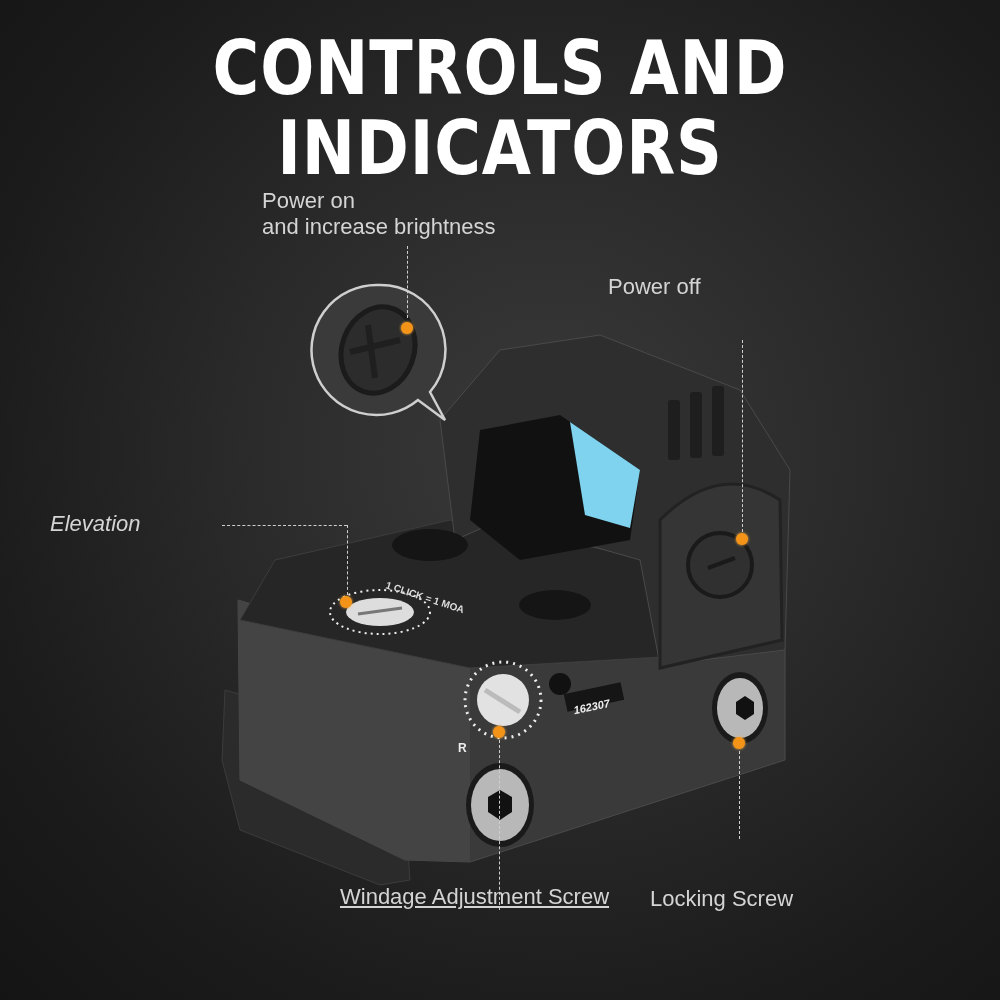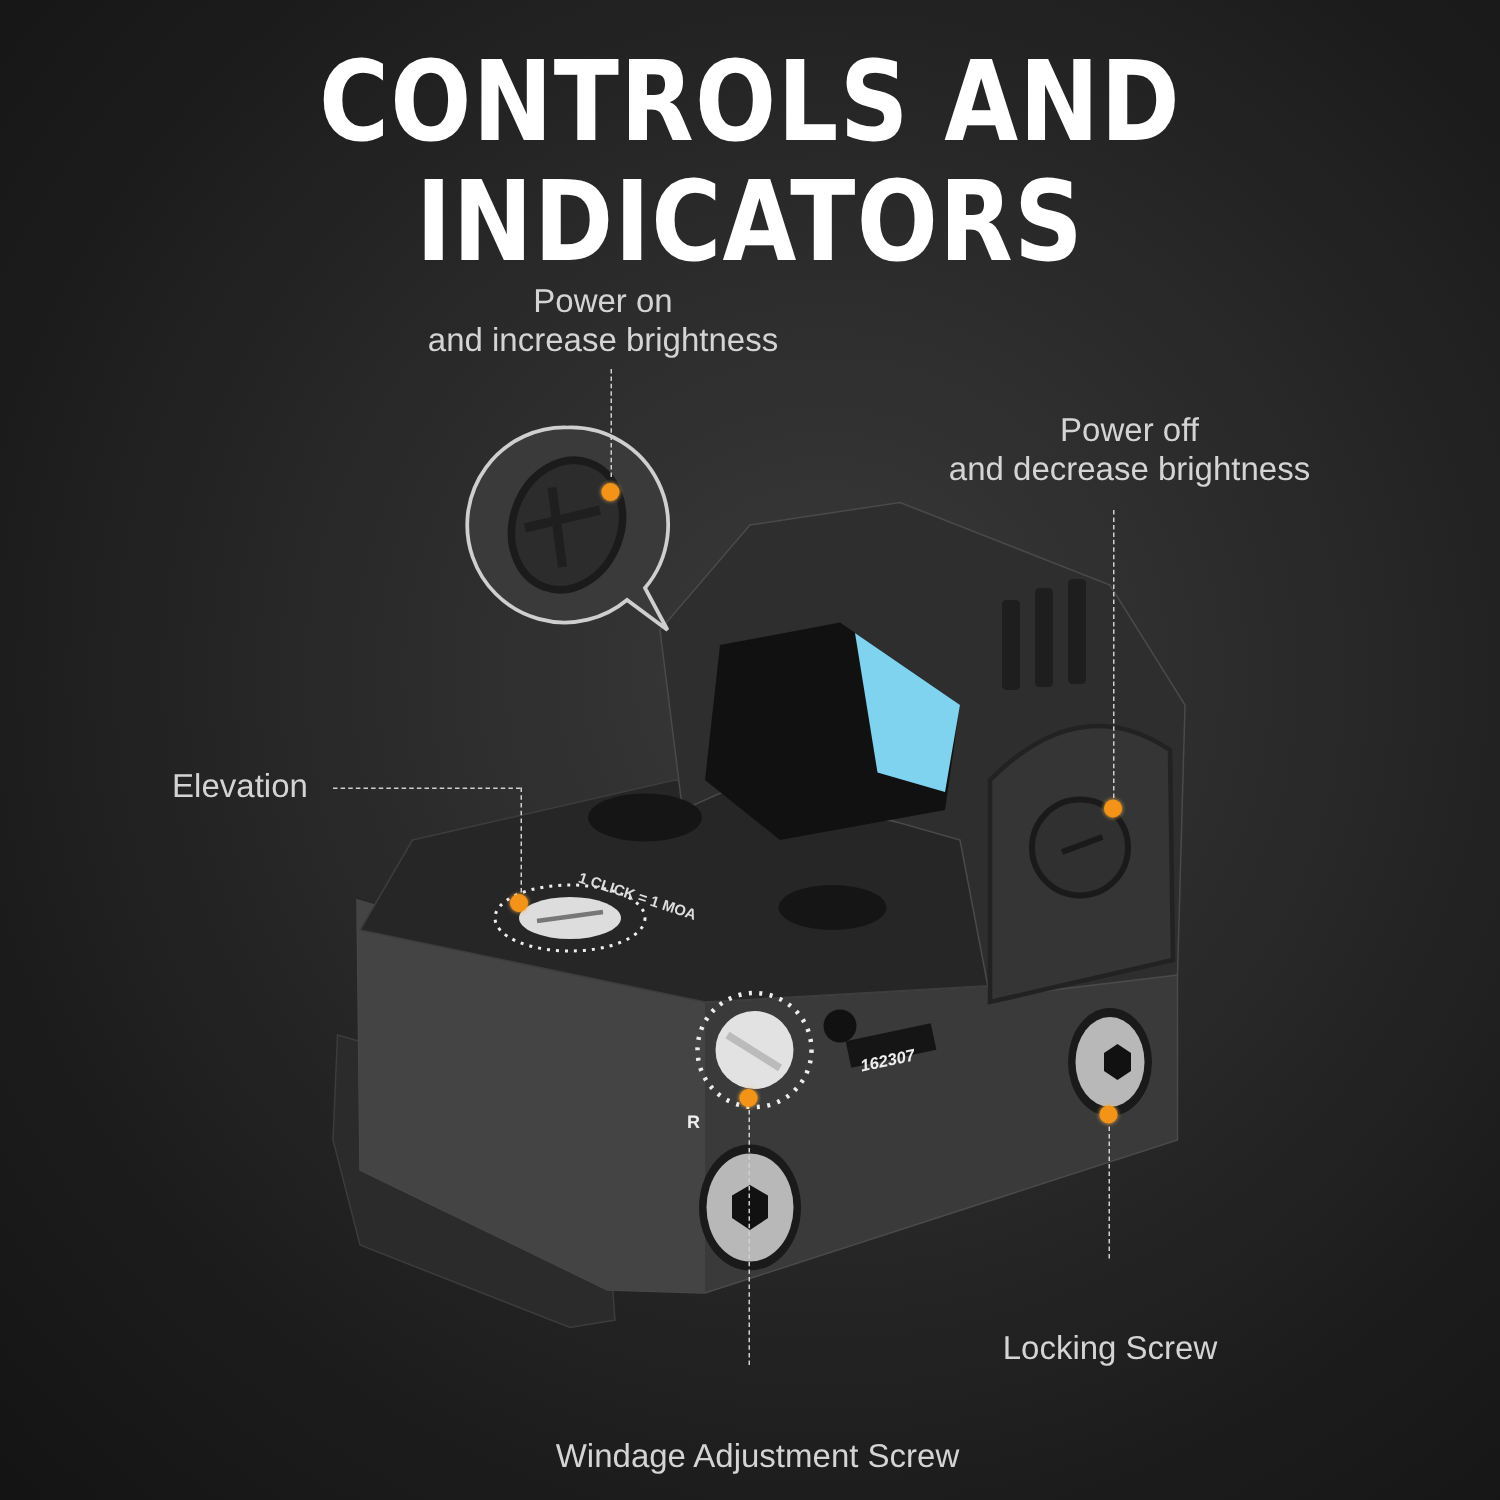--- a/index.html
+++ b/index.html
@@ -1,19 +1,19 @@
 <!DOCTYPE html>
 <html><head>
 <meta charset="utf-8">
 <style>
   html,body{margin:0;padding:0;}
   body{width:1000px;height:1000px;overflow:hidden;background:#1c1c1c;position:relative;font-family:"Liberation Sans",sans-serif;}
   .bg{position:absolute;inset:0;background:radial-gradient(ellipse at 55% 45%,#3a3a3a 0%,#2a2a2a 40%,#1b1b1b 75%,#141414 100%);}
   .title{position:absolute;left:0;top:28px;width:1000px;text-align:center;color:#fff;font-family:"DejaVu Sans",sans-serif;font-weight:bold;font-size:74px;letter-spacing:1px;transform:scaleX(0.86);transform-origin:50% 50%;line-height:80px;}
-  .label{position:absolute;color:#d4d4d4;font-size:22px;line-height:26px;text-align:center;white-space:nowrap;}
+  .label{position:absolute;color:#d4d4d4;font-size:22px;line-height:26px;white-space:nowrap;}
   .lead{position:absolute;border-left:1px dashed #cfcfcf;width:0;}
   .leadh{position:absolute;border-top:1px dashed #cfcfcf;height:0;}
   .dot{position:absolute;width:12px;height:12px;border-radius:50%;background:#f39318;box-shadow:0 0 3px #ffb347;}
   svg.device{position:absolute;left:0;top:0;}
 </style>
 </head>
 <body>
 
 <div class="bg"></div>
 
@@ -86,31 +86,30 @@
 
 <div class="label" style="left:262px;top:188px;width:280px;">
   <div>Power on</div>
   <div>and increase brightness</div>
 </div>
 <div class="lead" style="left:407px;top:246px;height:72px;"></div>
 <div class="dot" style="left:401px;top:322px;"></div>
 
 <div class="label" style="left:608px;top:274px;width:290px;">
   <div>Power off</div>
-  <div>and decrease brightness</div>
 </div>
 <div class="lead" style="left:742px;top:340px;height:192px;"></div>
 <div class="dot" style="left:736px;top:533px;"></div>
 
-<div class="label" style="left:50px;top:511px;width:220px;">
+<div class="label" style="left:50px;top:511px;width:220px;font-style:italic;">
   <div>Elevation</div>
 </div>
 <div class="leadh" style="left:222px;top:525px;width:125px;"></div>
 <div class="lead" style="left:347px;top:525px;height:70px;"></div>
 <div class="dot" style="left:340px;top:596px;"></div>
 
 <div class="dot" style="left:493px;top:726px;"></div>
 <div class="lead" style="left:499px;top:740px;height:170px;"></div>
-<div class="label" style="left:340px;top:958px;width:330px;">Windage Adjustment Screw</div>
+<div class="label" style="left:340px;top:884px;width:330px;text-decoration:underline;">Windage Adjustment Screw</div>
 
 <div class="dot" style="left:733px;top:737px;"></div>
 <div class="lead" style="left:739px;top:751px;height:88px;"></div>
 <div class="label" style="left:650px;top:846px;width:180px;margin-top:40px;">Locking Screw</div>
 
 </body></html>

